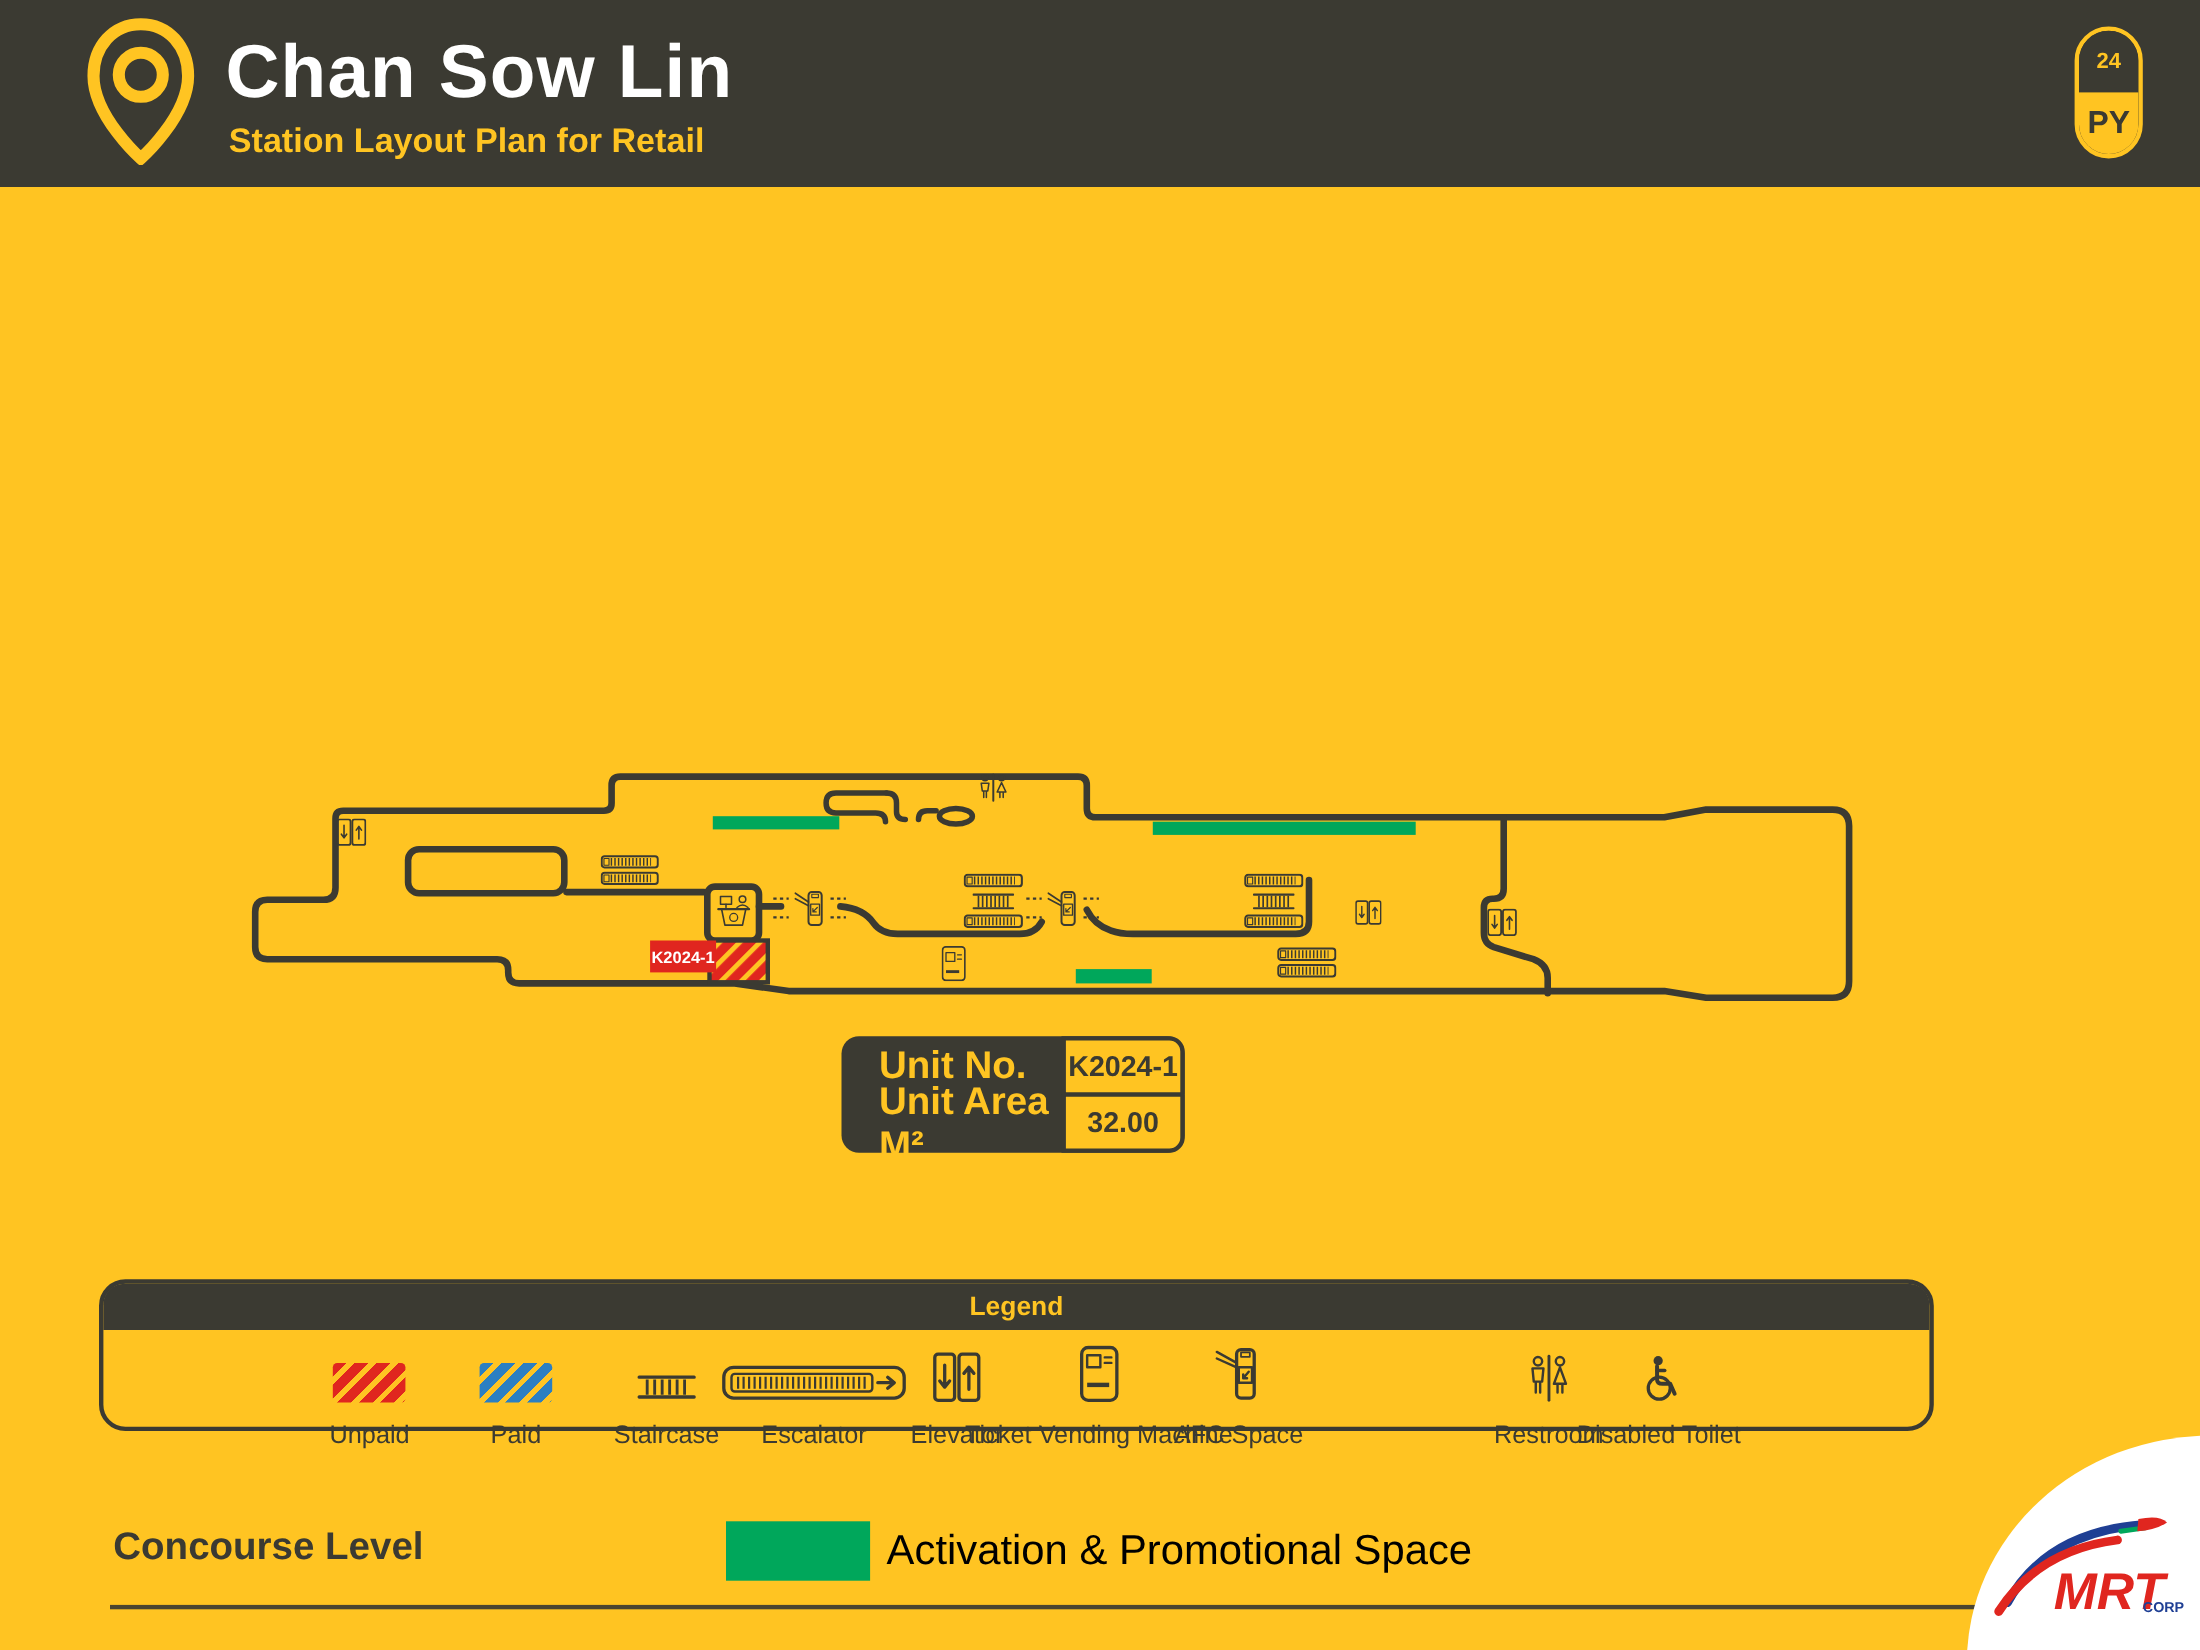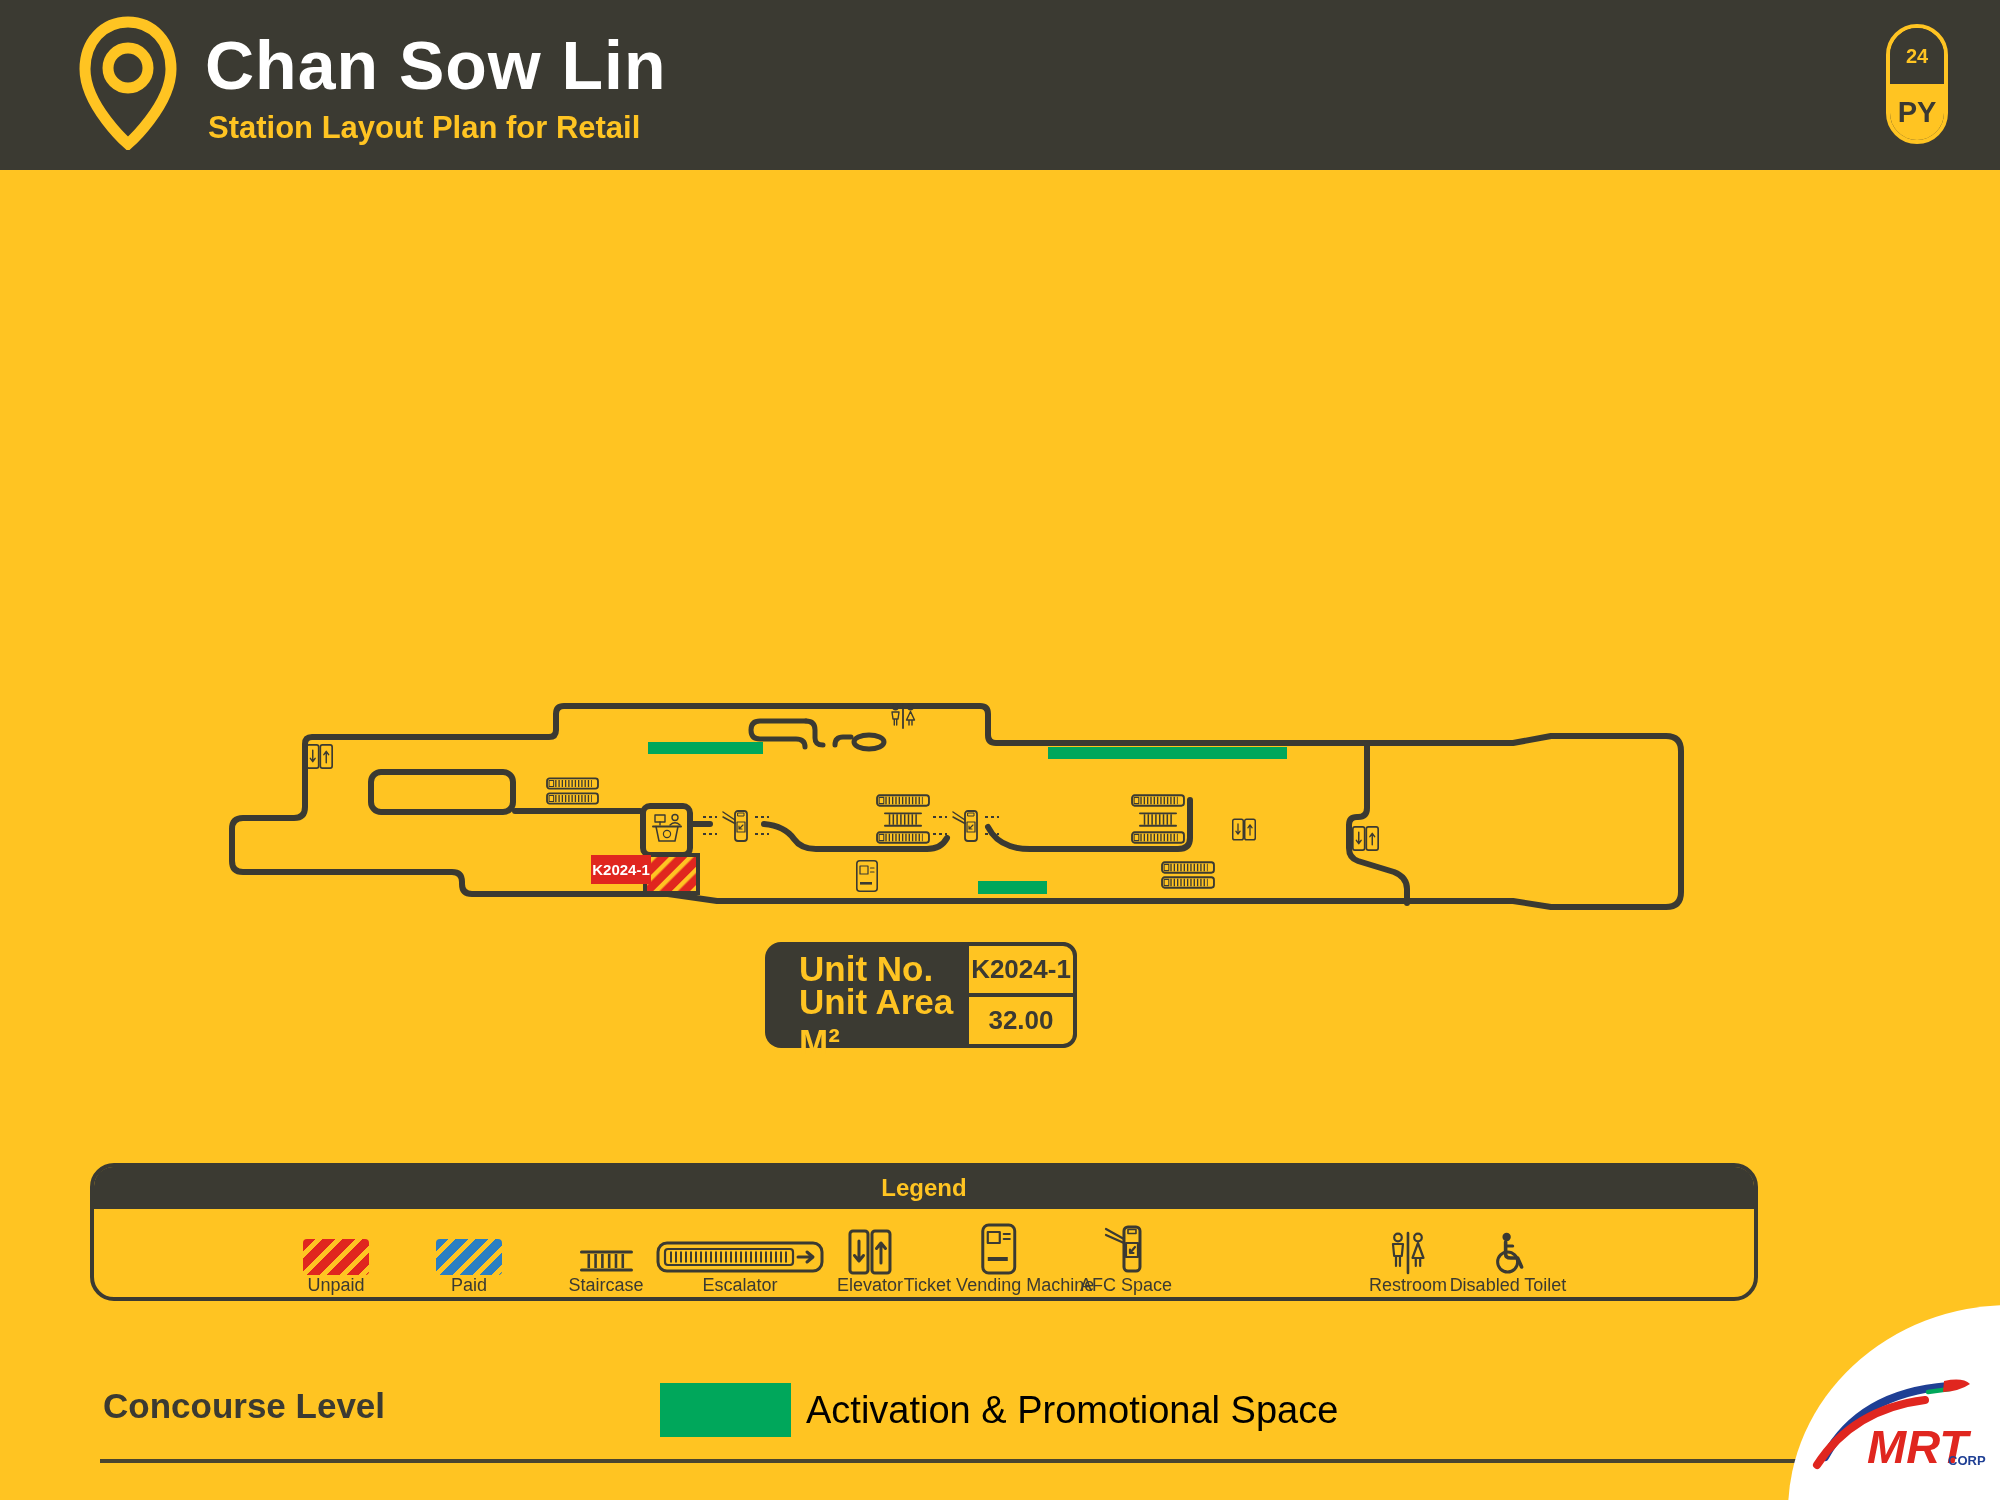--- a/index.html
+++ b/index.html
@@ -44,21 +44,21 @@
           justify-content:center;border:4px solid var(--dark)}
   .ut-val.v1{border-radius:0 14px 0 0;border-bottom-width:2px}
   .ut-val.v2{border-radius:0 0 14px 0;border-top-width:2px}
 
   
   .legend{position:absolute;left:90px;top:1163px;width:1668px;height:138px;border:4px solid var(--dark);border-radius:24px}
   .legend-bar{height:42px;background:var(--dark);border-radius:19px 19px 0 0;display:flex;align-items:center;justify-content:center}
   .legend-title{color:var(--yellow);font-size:24px;font-weight:700}
   .li{position:absolute;top:50px;transform:translateX(-50%);display:flex;flex-direction:column;align-items:center;width:max-content}
   .li .iconbox{height:58px;display:flex;align-items:flex-end;justify-content:center}
-  .li .lbl{margin-top:0;font-size:18px;color:var(--dark);white-space:nowrap}
+  .li .lbl{margin-top:16px;font-size:23px;color:var(--dark);white-space:nowrap}
   .swatch{width:66px;height:36px;border-radius:4px}
   .swatch.red{background:repeating-linear-gradient(135deg,var(--red) 0 9px,var(--yellow) 9px 14px)}
   .swatch.blue{background:repeating-linear-gradient(135deg,var(--blue) 0 9px,var(--yellow) 9px 14px)}
   .lg{stroke:var(--dark);fill:none;stroke-width:3;stroke-linecap:round;stroke-linejoin:round}
   .lg2{stroke:var(--dark);fill:none;stroke-width:2.2;stroke-linecap:round;stroke-linejoin:round}
 
   
   .level{position:absolute;left:103px;top:1386px;font-size:35px;font-weight:700;color:var(--dark)}
   .act-swatch{position:absolute;left:660px;top:1383px;width:131px;height:54px;background:var(--green)}
   .act-label{position:absolute;left:806px;top:1383px;height:54px;display:flex;align-items:center;

